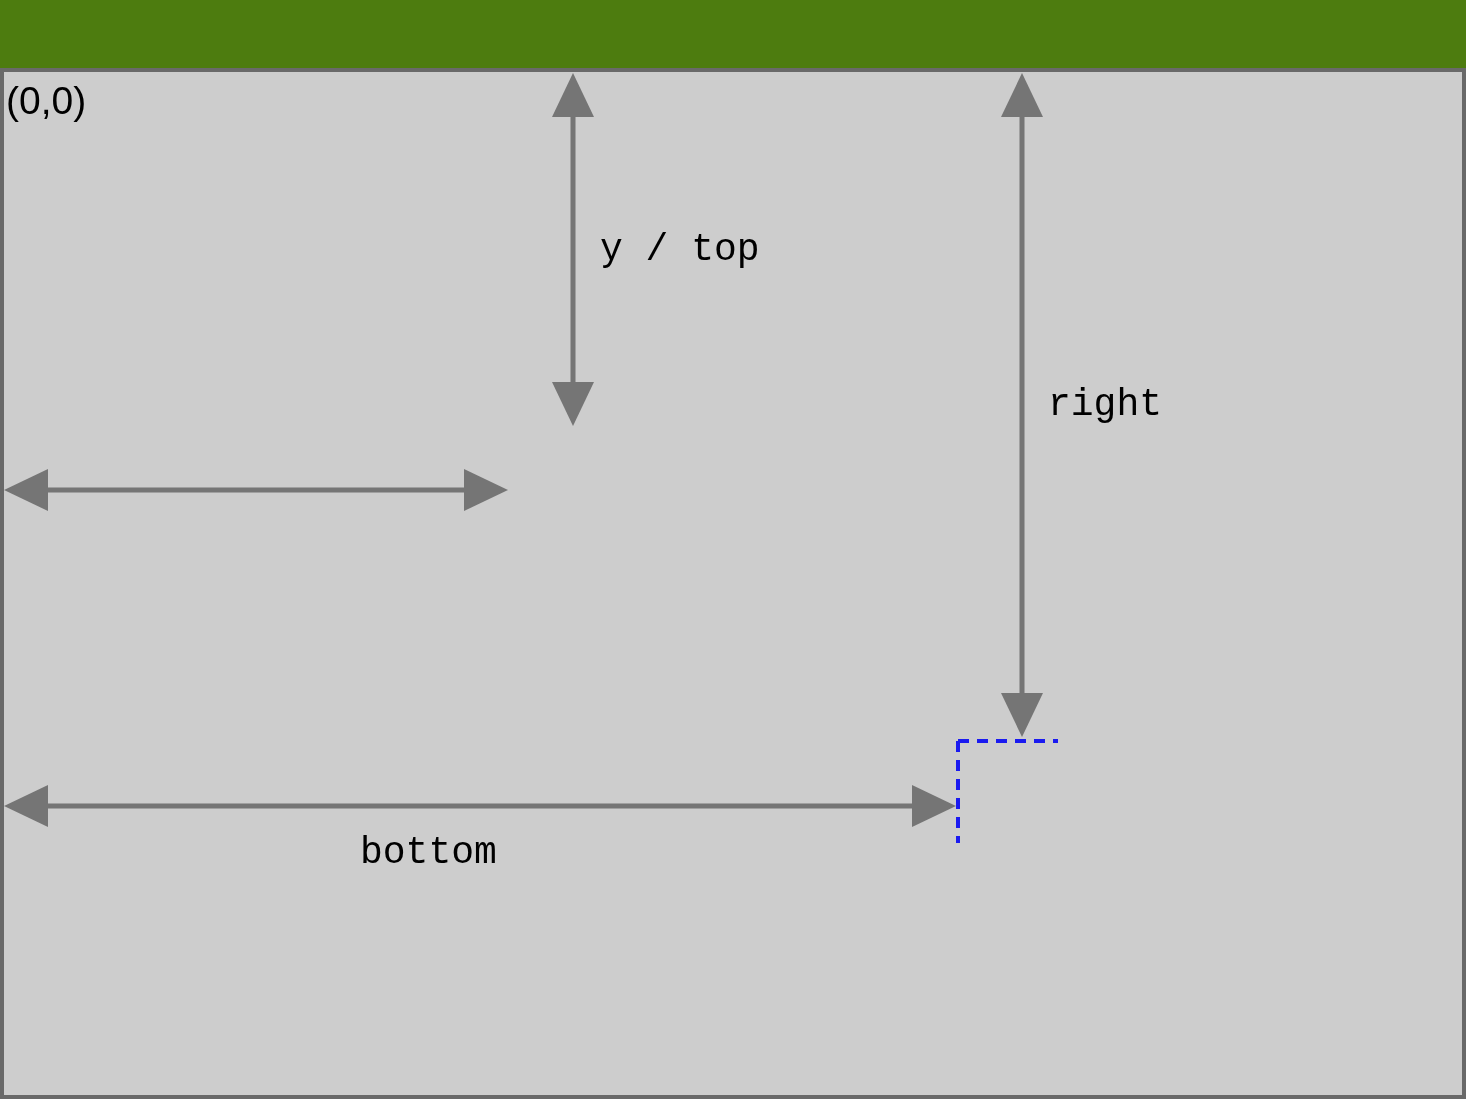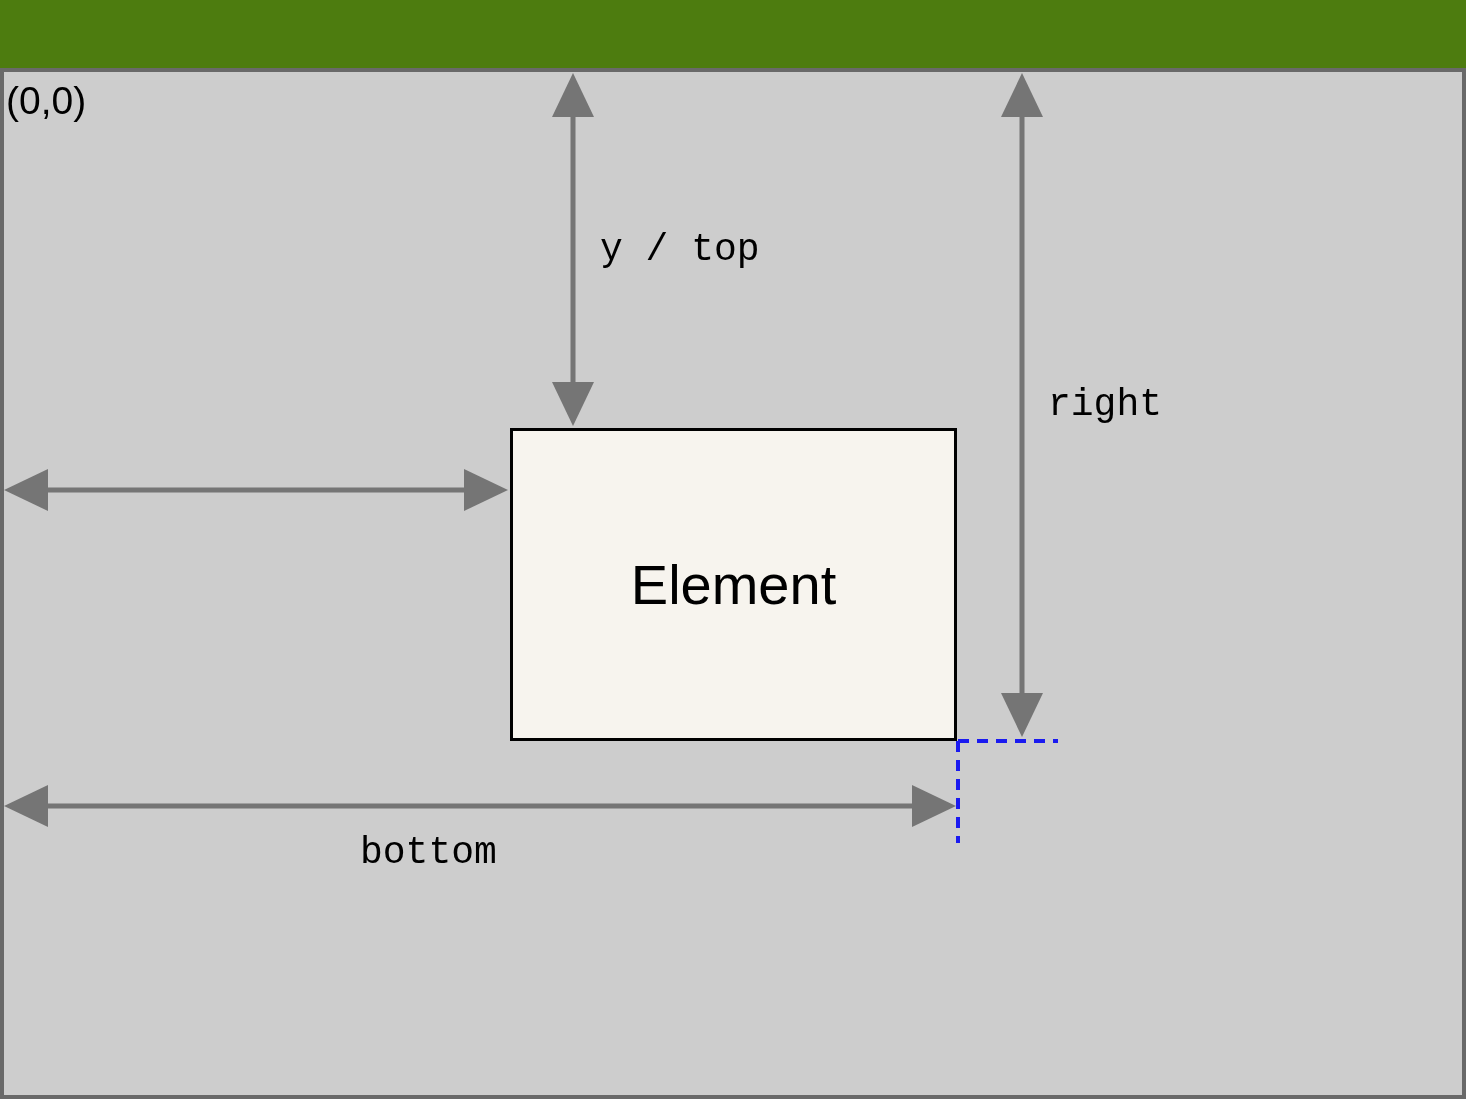--- a/index.html
+++ b/index.html
@@ -112,23 +112,20 @@
       <polygon points="4,806 48,785 48,827" fill="#757575"></polygon>
       <polygon points="956,806 912,785 912,827" fill="#757575"></polygon>
     </g>
 
     <g>
       <line class="guide-line" x1="958" y1="741" x2="1058" y2="741" stroke="#1a1af0"></line>
       <line class="guide-line" x1="958" y1="741" x2="958" y2="843" stroke="#1a1af0"></line>
     </g>
   </svg>
 
-  <div class="element-box">
-    <span class="element-label">Element</span>
-  </div>
 
   <div class="measure-label label-top">y / top</div>
 
 
   <div class="measure-label label-bottom">right</div>
 
   <div class="measure-label label-right">bottom</div>
 
 </div>
 

